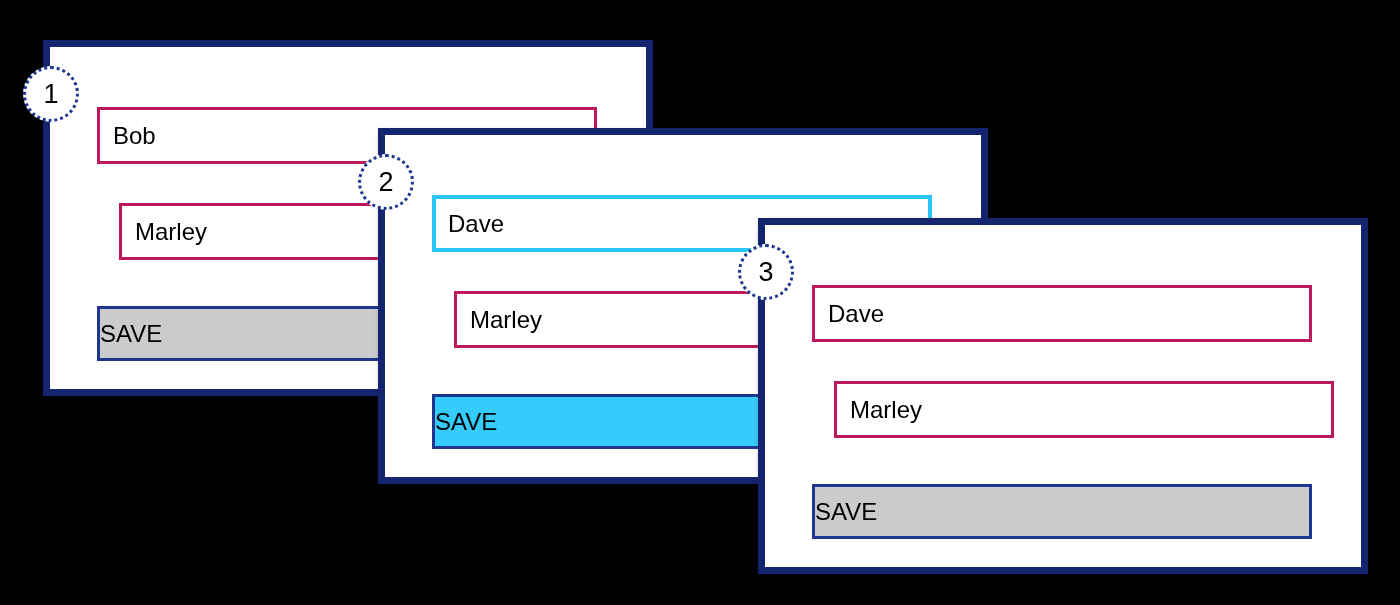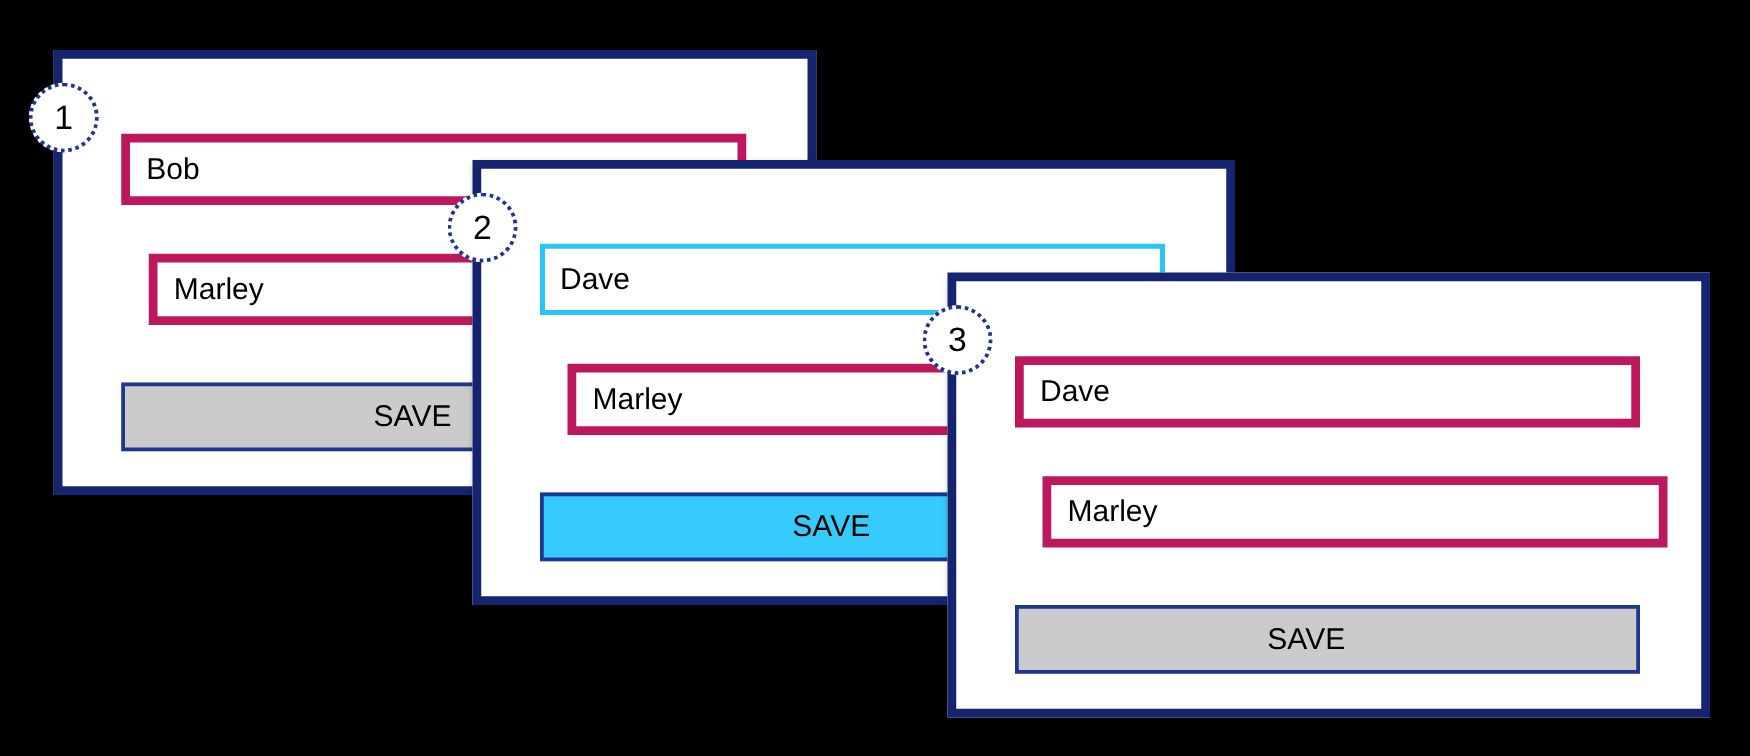--- a/index.html
+++ b/index.html
@@ -45,21 +45,21 @@
     color: #000000;
     z-index: 4;
   }
 
   .name-input {
     position: absolute;
     left: 47px;
     width: 500px;
     height: 57px;
     box-sizing: border-box;
-    border: 7px solid #be185d;
+    border: 3px solid #be185d;
     background: #ffffff;
     font-family: "Liberation Sans", sans-serif;
     font-size: 24px;
     color: #000000;
     padding: 0 0 0 13px;
     outline: none;
     border-radius: 0;
   }
   .name-input.row-1 { top: 60px; }
   .name-input.row-2 { top: 156px; margin-left: 22px; }
@@ -72,21 +72,21 @@
     position: absolute;
     left: 47px;
     top: 259px;
     width: 500px;
     height: 55px;
     box-sizing: border-box;
     border: 3px solid #1e3690;
     font-family: "Liberation Sans", sans-serif;
     font-size: 24px;
     color: #000000;
-    text-align: center;
+    text-align: left;
     padding: 0 34px 0 0;
     border-radius: 0;
     cursor: pointer;
   }
   .save-btn.disabled { background: #cbcbcb; }
   .save-btn.active   { background: #35cbfa; }
 </style>
 </head>
 <body>
 

